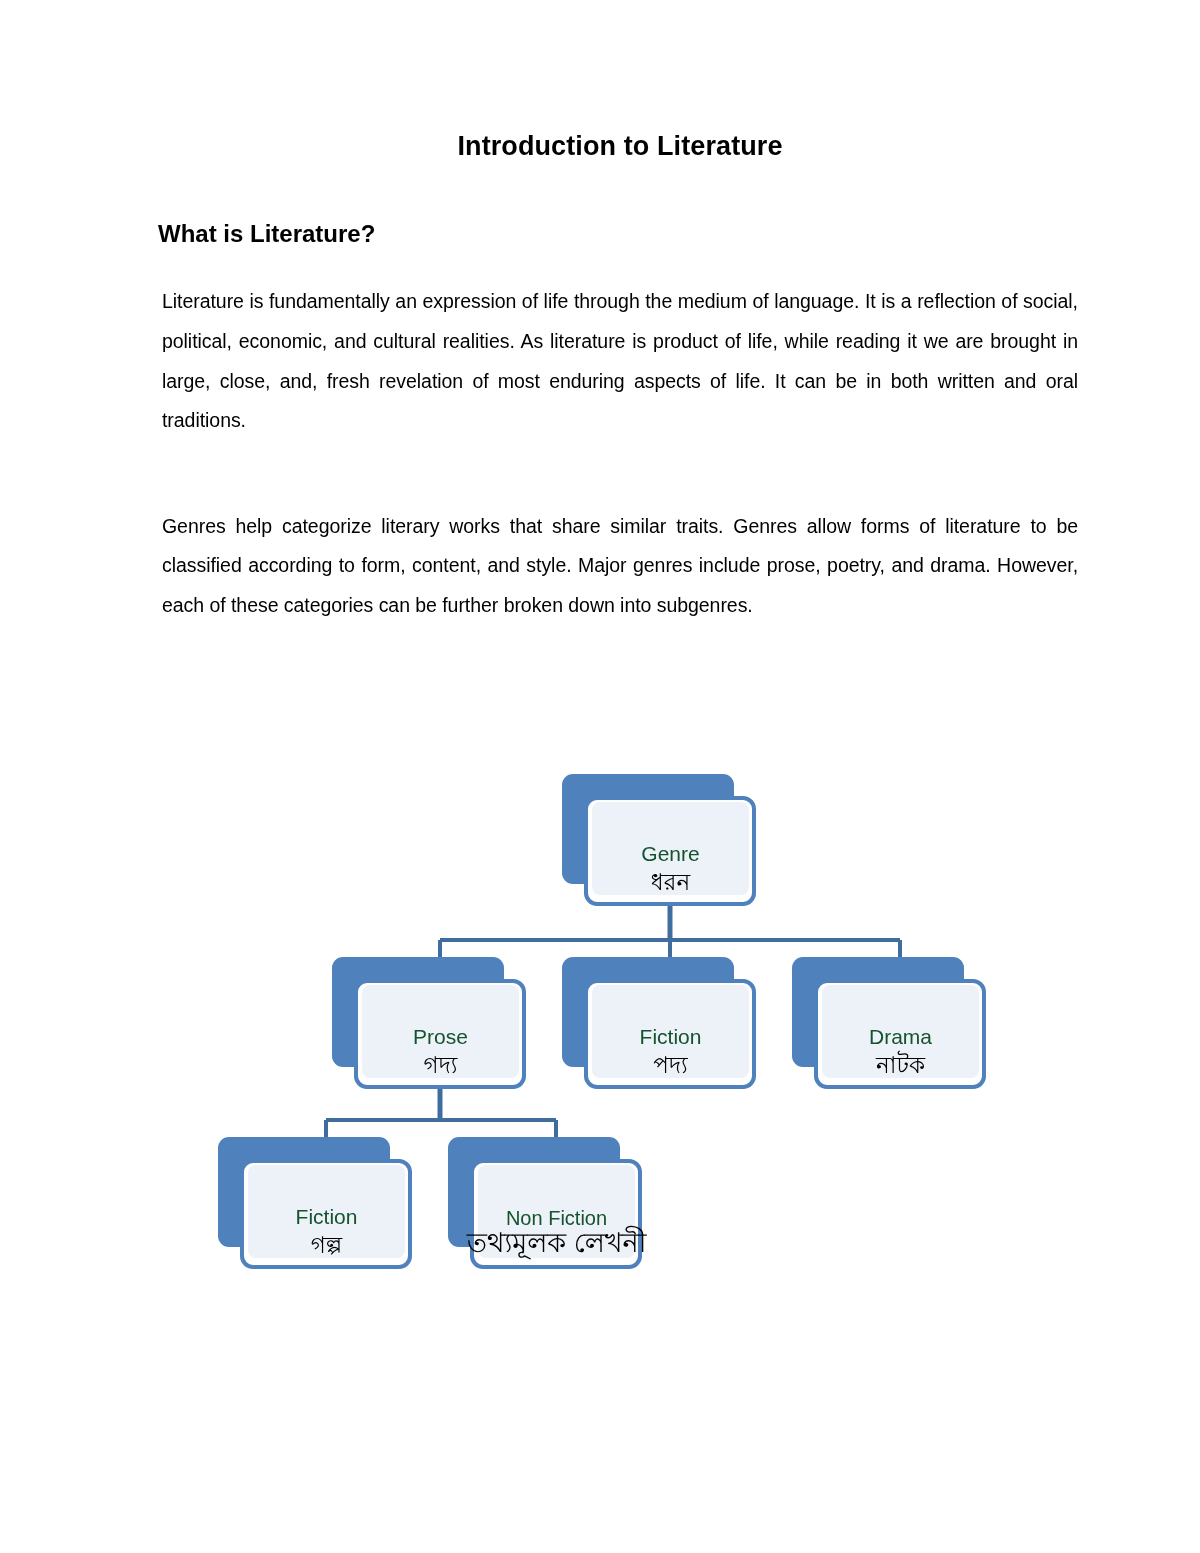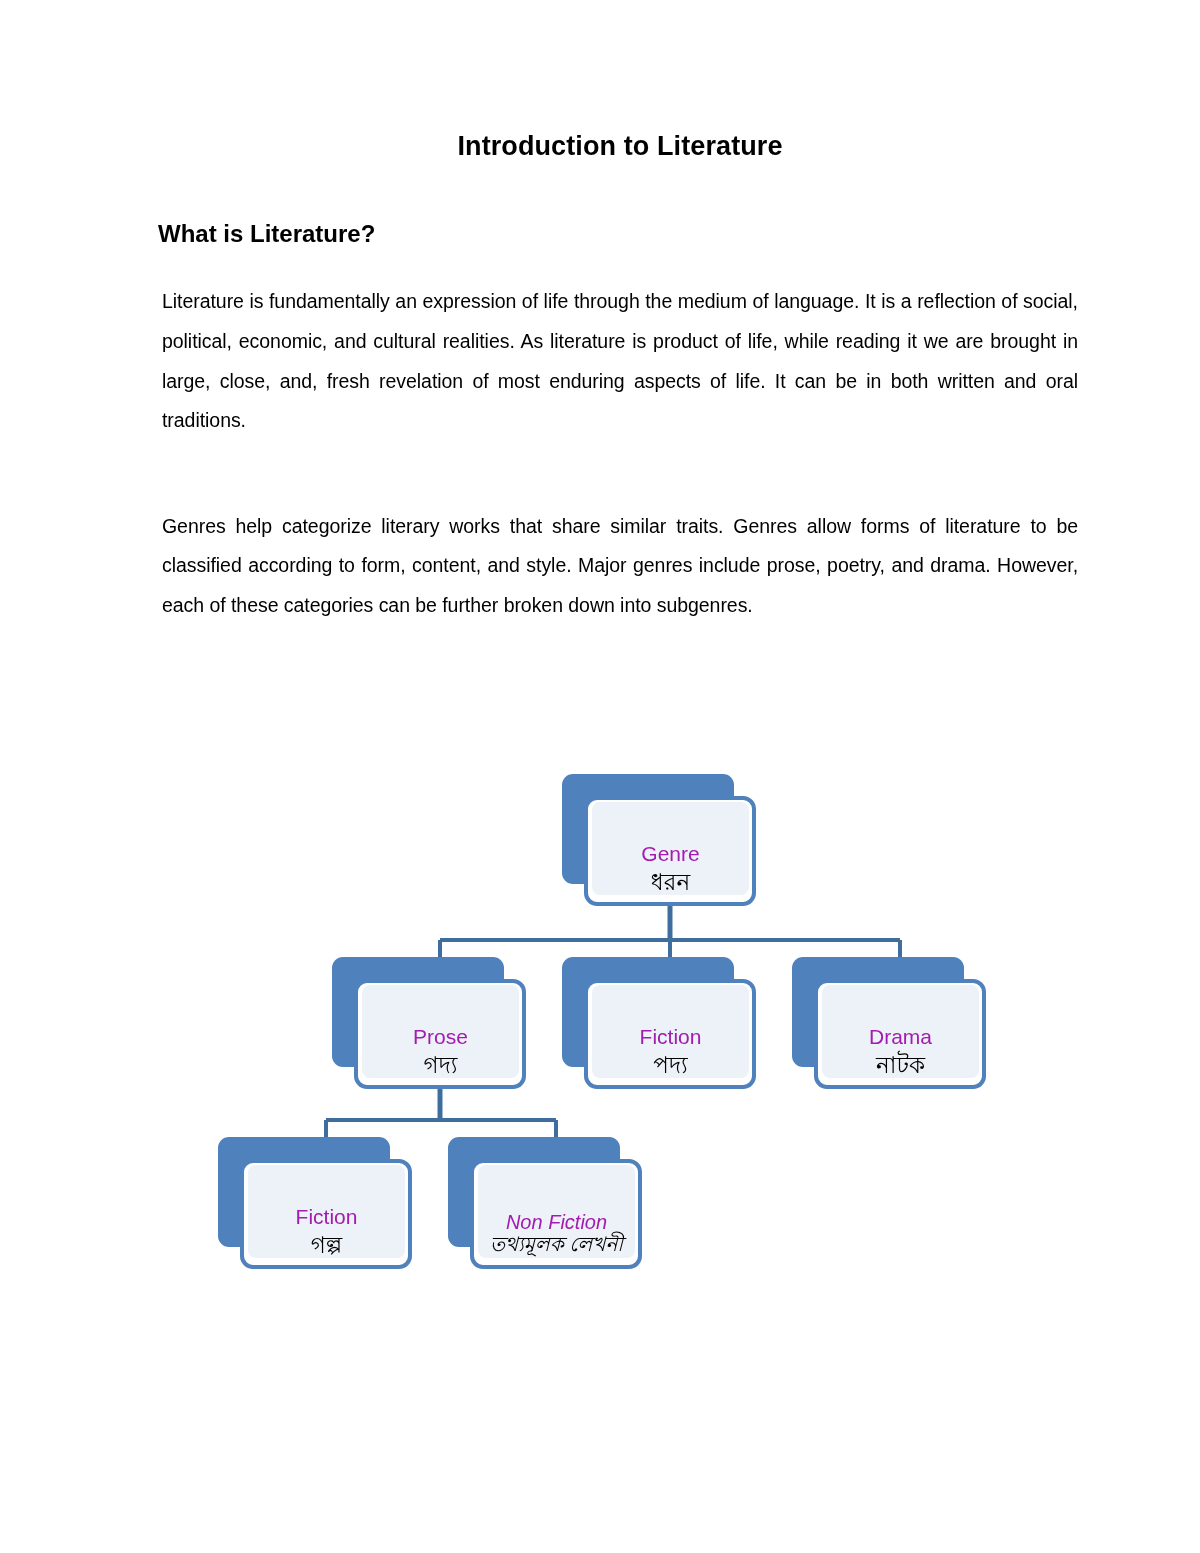--- a/index.html
+++ b/index.html
@@ -105,32 +105,32 @@
     border-radius: 8px;
     display: flex;
     flex-direction: column;
     align-items: center;
     justify-content: center;
     text-align: center;
     line-height: 1.28;
   }
   .node .lbl-en {
     font-size: 21px;
-    color: #a21caf;
+    color: #14532d;
     white-space: nowrap;
     margin-top: 42px;
   }
   .node .lbl-bn {
     font-size: 23px;
     color: #000000;
     white-space: nowrap;
   }
-  .node.compact .inner { line-height: 1.1; font-style: italic; }
+  .node.compact .inner { line-height: 1.1; }
   .node.compact .lbl-en { font-size: 20px; }
-  .node.compact .lbl-bn { font-size: 20px; }
+  .node.compact .lbl-bn { font-size: 27px; }
 
   
   #node-genre      { left: 366px; top: 12px; }
   #node-prose      { left: 136px; top: 195px; }
   #node-poetry     { left: 366px; top: 195px; }
   #node-drama      { left: 596px; top: 195px; }
   #node-fiction    { left: 22px;  top: 375px; }
   #node-nonfiction { left: 252px; top: 375px; }
 
   .connectors {

